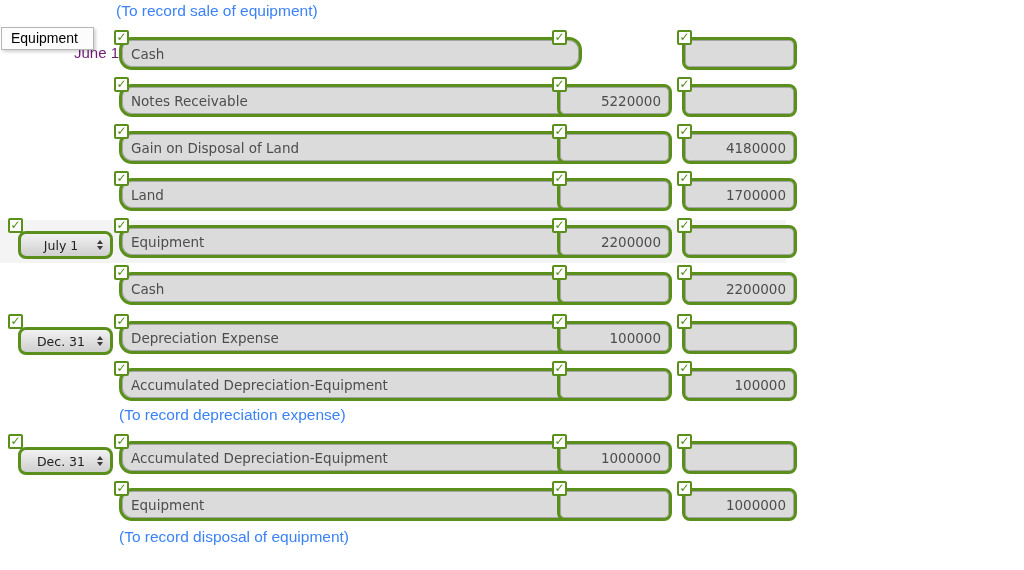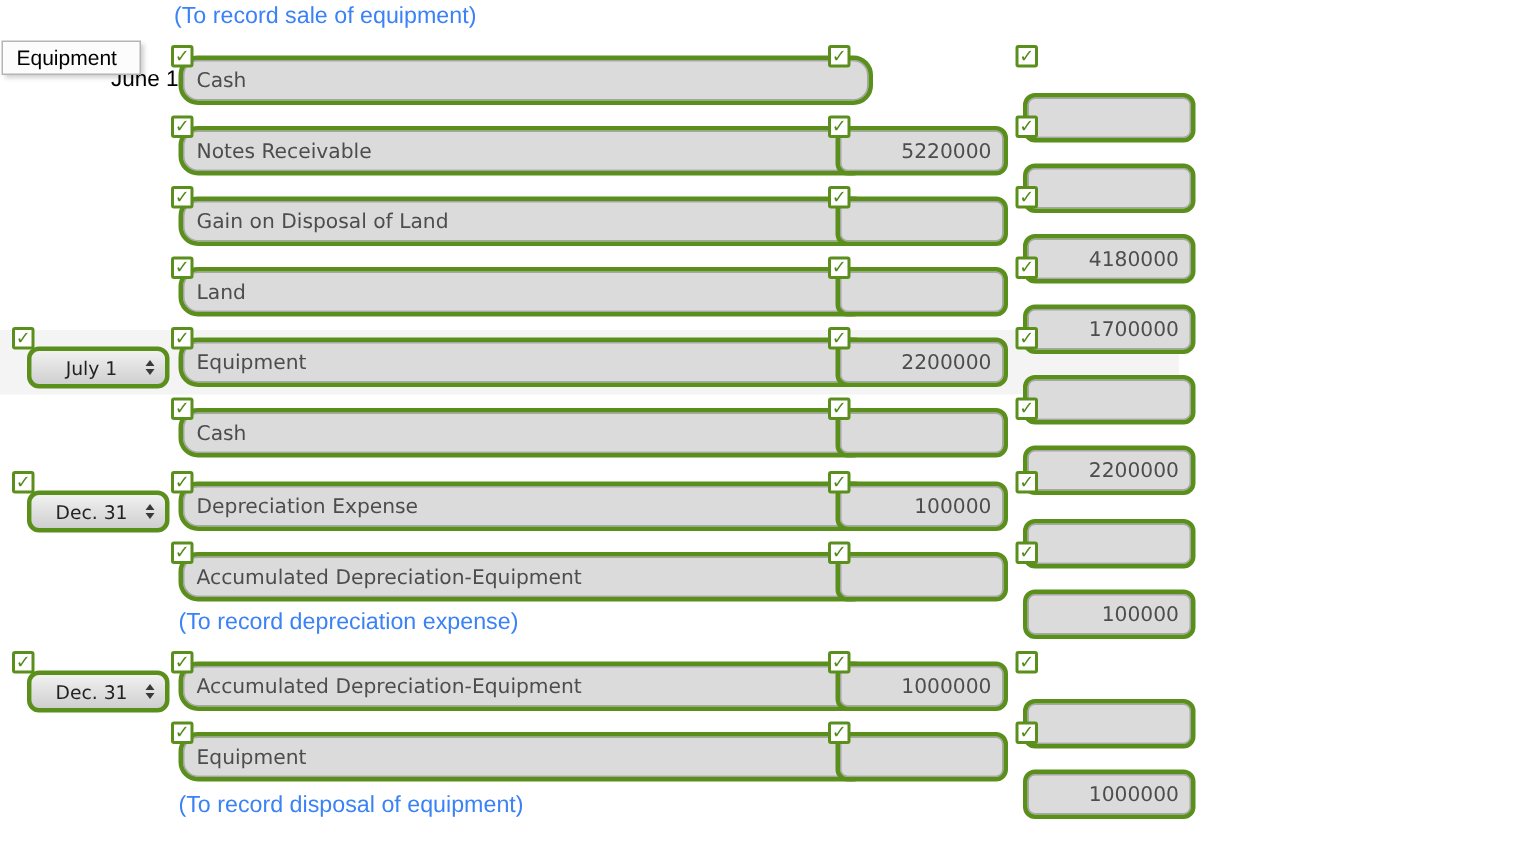--- a/index.html
+++ b/index.html
@@ -16,34 +16,34 @@
     position:absolute;left:1px;top:27px;z-index:6;
     background:#fcfcfc;border:1px solid #b5b5b5;
     box-shadow:2px 2px 3px rgba(0,0,0,.18);
     padding:2px 15px 3px 9px;font-size:14px;color:#000;white-space:nowrap;
   }
 
   .hl-band{position:absolute;left:0;top:220px;width:786px;height:43px;background:#f4f4f4;z-index:0;}
 
   .row{position:absolute;left:0;width:1024px;height:33px;z-index:1;}
 
-  .date-label{position:absolute;left:74px;top:7px;font-size:15px;color:#000000;white-space:nowrap;}
+  .date-label{position:absolute;left:74px;top:7px;font-size:15px;color:#701a75;white-space:nowrap;}
 
   .fld{
     position:absolute;top:0;height:33px;box-sizing:border-box;
     border:3px solid #5b8f1c;border-radius:8px;
     background:#dbdbdb;
     box-shadow:inset 0 0 0 1px #a6a6a6, inset 0 -1px 0 rgba(255,255,255,.5);
     font-family:"DejaVu Sans",sans-serif;font-size:13.5px;color:#4d4d4d;
     padding:0 8px;outline:none;
   }
   .acct{left:119px;width:463px;padding-left:9px;border-radius:13px;}
   .acct.ind{}
   .deb{left:557px;width:115px;text-align:right;}
-  .cred{left:682px;width:115px;text-align:right;margin-top:25px;}
+  .cred{left:682px;width:115px;text-align:right;}
 
   .cb{
     position:absolute;top:-7px;width:11px;height:11px;z-index:3;
     background:#fff;border:2px solid #5b8f1c;border-radius:2px;
     color:#4e8a15;font-size:12px;font-weight:bold;line-height:10px;text-align:center;
     font-family:"DejaVu Sans",sans-serif;
   }
   .cb-acct{left:114px;}
   .cb-deb{left:552px;}
   .cb-cred{left:677px;}

